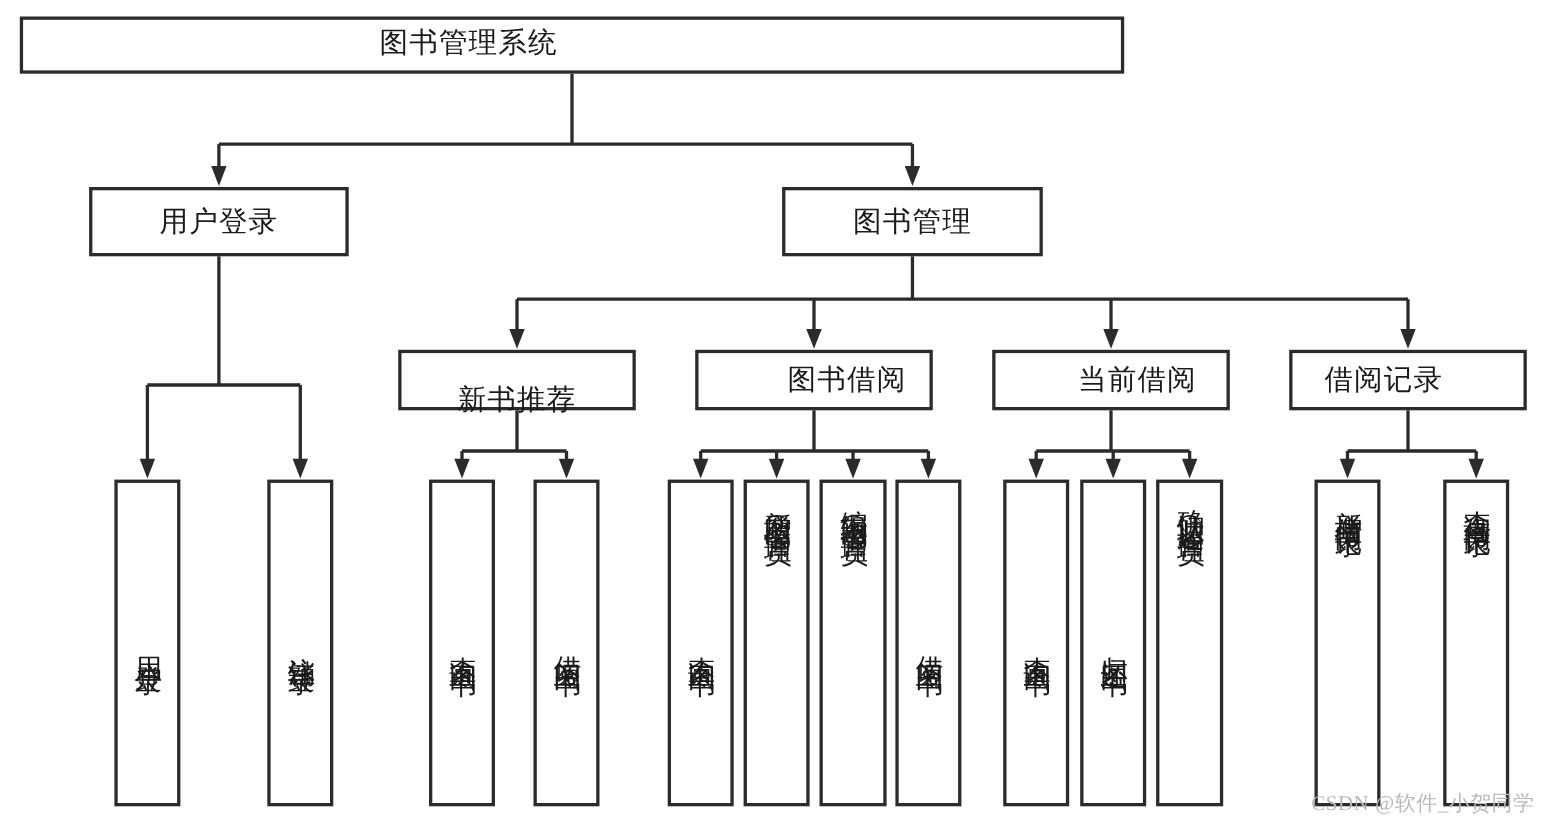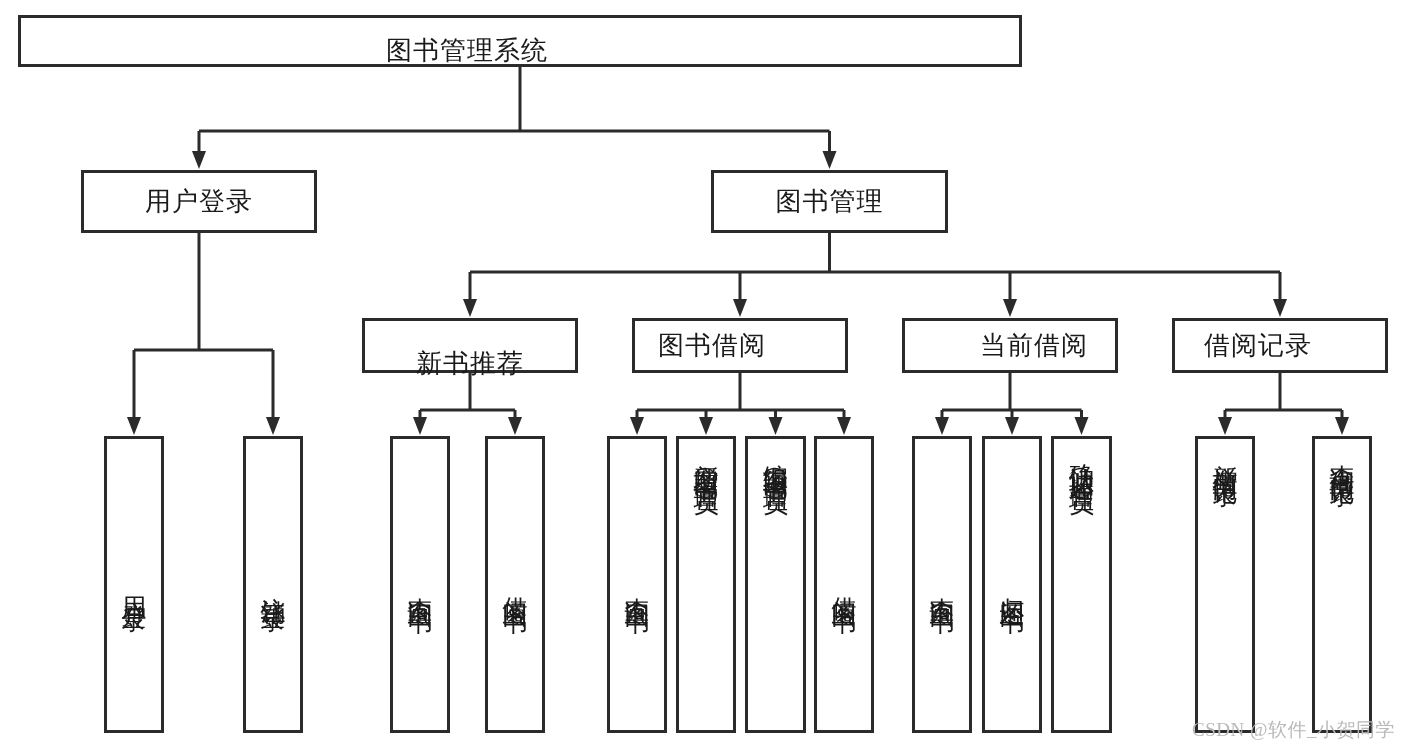--- a/index.html
+++ b/index.html
@@ -160,21 +160,21 @@
         <rect x="913.5" y="437.5" width="57" height="294" class="node-box"></rect>
         <rect x="983.5" y="437.5" width="57" height="294" class="node-box"></rect>
         <rect x="1052.5" y="437.5" width="58" height="294" class="node-box"></rect>
         <rect x="1173.5" y="319.5" width="213" height="52" class="node-box"></rect>
         <rect x="1196.5" y="437.5" width="57" height="294" class="node-box"></rect>
         <rect x="1313.5" y="437.5" width="57" height="294" class="node-box"></rect>
       </g>
   </svg>
 
   <div id="label-layer">
-      <div class="hlabel-wrap" style="left: 18px; top: 24px; width: 816px; height: 52px; padding-left: 41px;">
+      <div class="hlabel-wrap" style="left: 18px; top: 12px; width: 816px; height: 52px;">
         <div class="hlabel-text">图书管理系统</div>
       </div>
       <div class="hlabel-wrap" style="left: 81px; top: 170px; width: 236px; height: 63px;">
         <div class="hlabel-text">用户登录</div>
       </div>
       <div class="vlabel-wrap" style="left: 104px; top: 436px; width: 60px; height: 297px; align-items: center;">
         <div class="vlabel-text">用户登录</div>
       </div>
       <div class="vlabel-wrap" style="left: 243px; top: 436px; width: 60px; height: 297px; align-items: center;">
         <div class="vlabel-text">注销登录</div>
@@ -184,21 +184,21 @@
       </div>
       <div class="hlabel-wrap" style="left: 362px; top: 336px; width: 216px; height: 55px;">
         <div class="hlabel-text">新书推荐</div>
       </div>
       <div class="vlabel-wrap" style="left: 390px; top: 436px; width: 60px; height: 297px; align-items: center;">
         <div class="vlabel-text">查询图书</div>
       </div>
       <div class="vlabel-wrap" style="left: 485px; top: 436px; width: 60px; height: 297px; align-items: center;">
         <div class="vlabel-text">借阅图书</div>
       </div>
-      <div class="hlabel-wrap" style="left: 604px; top: 318px; width: 216px; height: 55px;">
+      <div class="hlabel-wrap" style="left: 662px; top: 318px; width: 216px; height: 55px;">
         <div class="hlabel-text">图书借阅</div>
       </div>
       <div class="vlabel-wrap" style="left: 607px; top: 436px; width: 60px; height: 297px; align-items: center;">
         <div class="vlabel-text">查询图书</div>
       </div>
       <div class="vlabel-wrap" style="left: 676px; top: 444px; width: 60px; height: 287px;">
         <div class="vlabel-text">新增图书（管理员）</div>
       </div>
       <div class="vlabel-wrap" style="left: 745px; top: 444px; width: 61px; height: 287px;">
         <div class="vlabel-text">编辑图书（管理员）</div>

